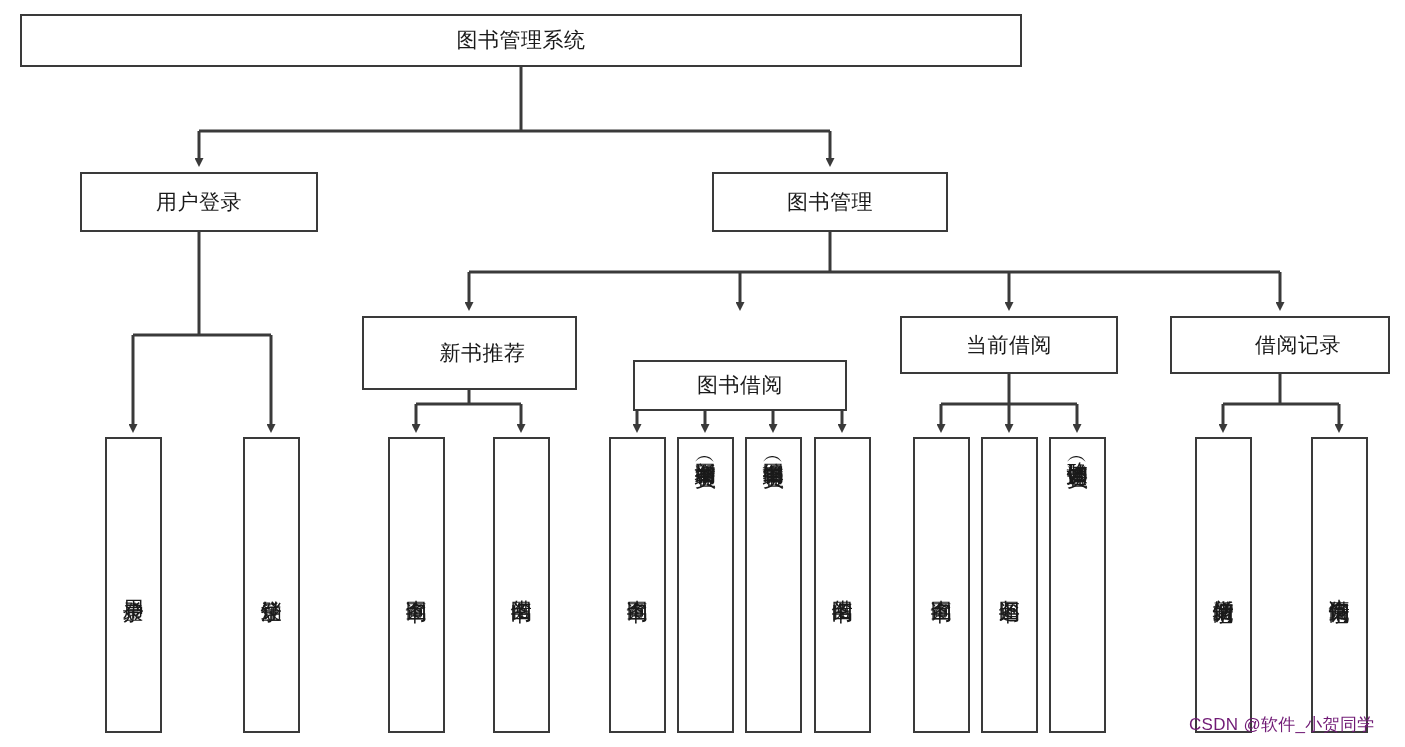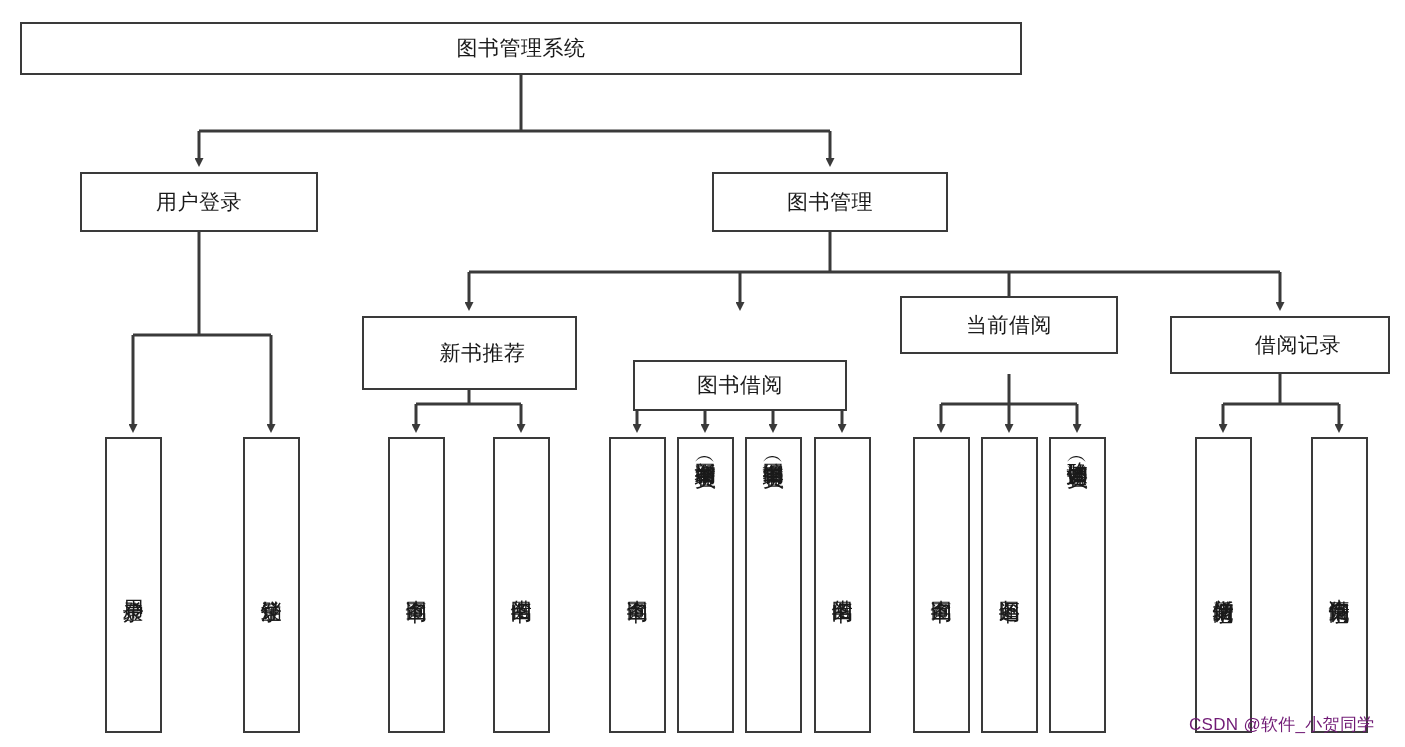--- a/index.html
+++ b/index.html
@@ -124,38 +124,38 @@
       <path d="M1009,404 L1009,425" marker-end="url(#arrow)"></path>
       <path d="M1077,404 L1077,425" marker-end="url(#arrow)"></path>
 
       <path d="M1280,374 L1280,404"></path>
       <path d="M1223,404 L1339,404"></path>
       <path d="M1223,404 L1223,425" marker-end="url(#arrow)"></path>
       <path d="M1339,404 L1339,425" marker-end="url(#arrow)"></path>
     </g>
   </svg>
 
-  <div class="node horiz" style="left:20px; top:14px; width:1002px; height:53px;margin-top:8px;">
+  <div class="node horiz" style="left:20px; top:14px; width:1002px; height:53px;">
     <span class="node-label">图书管理系统</span>
   </div>
 
   <div class="node horiz" style="left:80px; top:172px; width:238px; height:60px;">
     <span class="node-label">用户登录</span>
   </div>
   <div class="node horiz" style="left:712px; top:172px; width:236px; height:60px;">
     <span class="node-label">图书管理</span>
   </div>
 
   <div class="node horiz" style="left:362px; top:316px; width:215px; height:74px;padding-left:26px;">
     <span class="node-label">新书推荐</span>
   </div>
   <div class="node horiz" style="left:633px; top:316px; width:214px; height:51px;margin-top:44px;">
     <span class="node-label">图书借阅</span>
   </div>
-  <div class="node horiz" style="left:900px; top:296px; width:218px; height:58px;">
+  <div class="node horiz" style="left:900px; top:316px; width:218px; height:58px;">
     <span class="node-label">当前借阅</span>
   </div>
   <div class="node horiz" style="left:1170px; top:316px; width:220px; height:58px;padding-left:36px;">
     <span class="node-label">借阅记录</span>
   </div>
 
   <div class="node vert centered" style="left:105px; top:437px; width:57px; height:296px;">
     <span class="node-label">用户登录</span>
   </div>
   <div class="node vert centered" style="left:243px; top:437px; width:57px; height:296px;">

